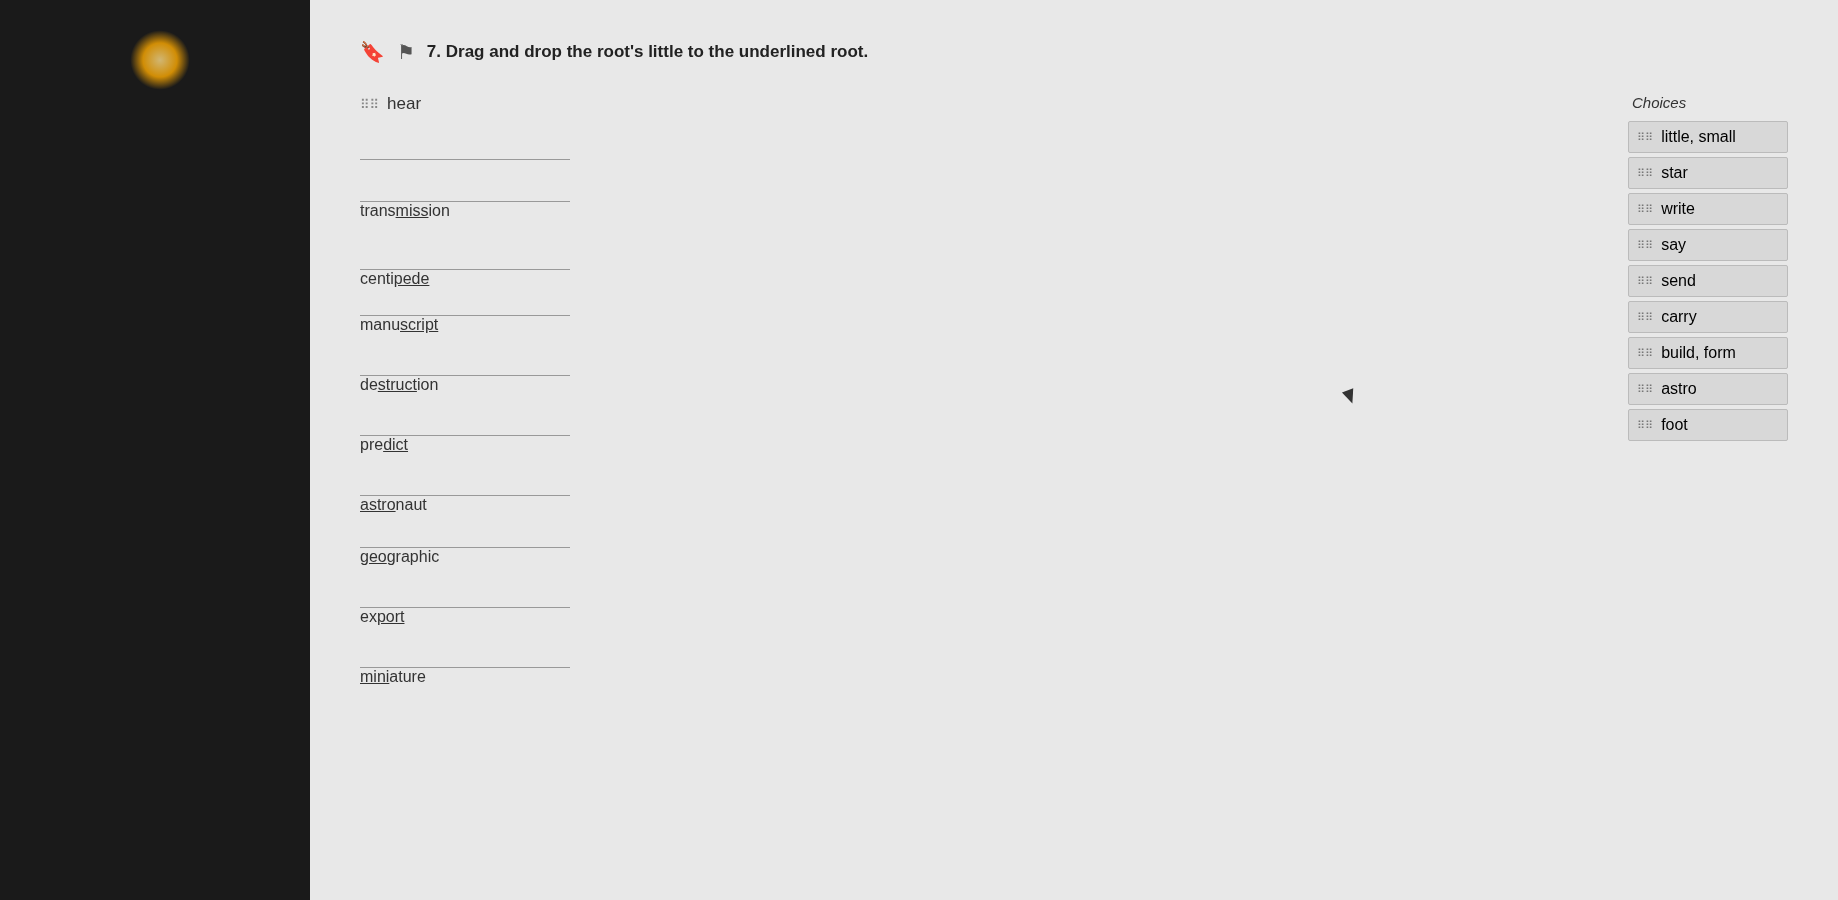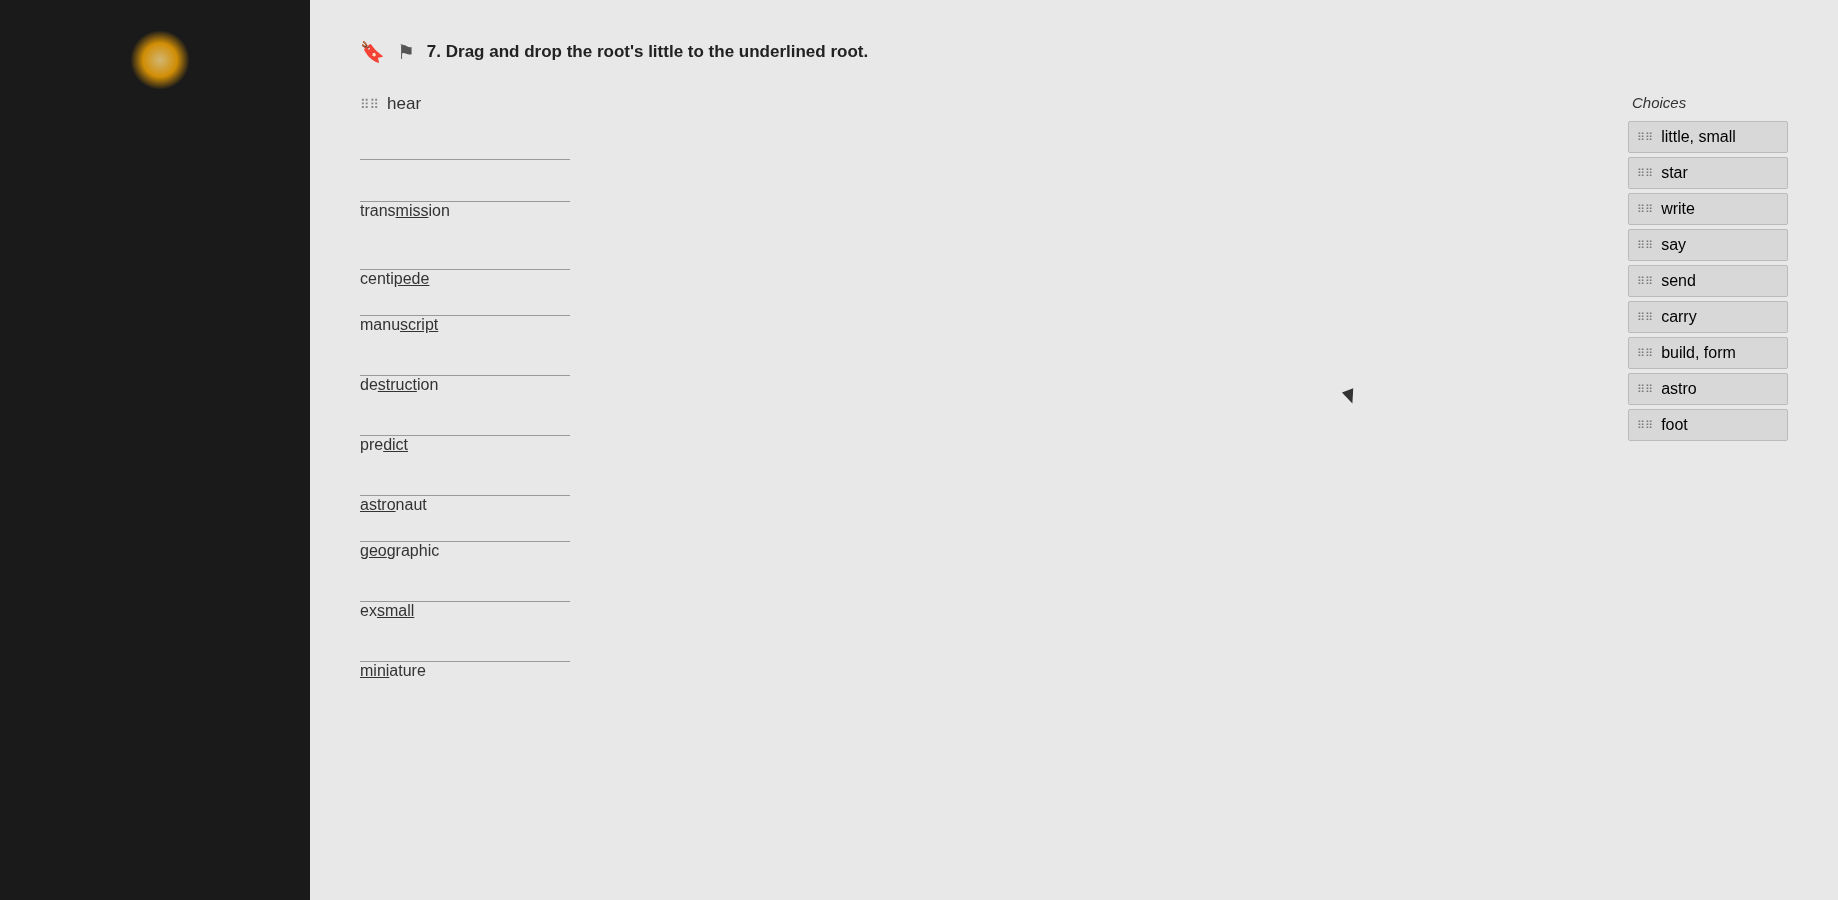--- a/index.html
+++ b/index.html
@@ -227,38 +227,38 @@
         </div>
       </div>
 
       <div style="margin-bottom:16px;">
         <div class="drop-zone"></div>
         <div class="word-item">
           pre<span style="text-decoration:underline;text-align:right;">dict</span>
         </div>
       </div>
 
-      <div style="margin-bottom:2px;">
+      <div style="margin-bottom:8px;">
         <div class="drop-zone"></div>
         <div class="word-item">
           <span style="text-decoration:underline;">astro</span>naut
         </div>
       </div>
 
       <div style="margin-bottom:16px;">
         <div class="drop-zone"></div>
         <div class="word-item">
           <span style="text-decoration:underline;">geo</span>graphic
         </div>
       </div>
 
       <div style="margin-bottom:16px;">
         <div class="drop-zone"></div>
         <div class="word-item">
-          ex<span style="text-decoration:underline;">small</span>
+          ex<span style="text-decoration:underline;">port</span>
         </div>
       </div>
 
       <div style="margin-bottom:16px;">
         <div class="drop-zone"></div>
         <div class="word-item">
           <span style="text-decoration:underline;">mini</span>ature
         </div>
       </div>
 

